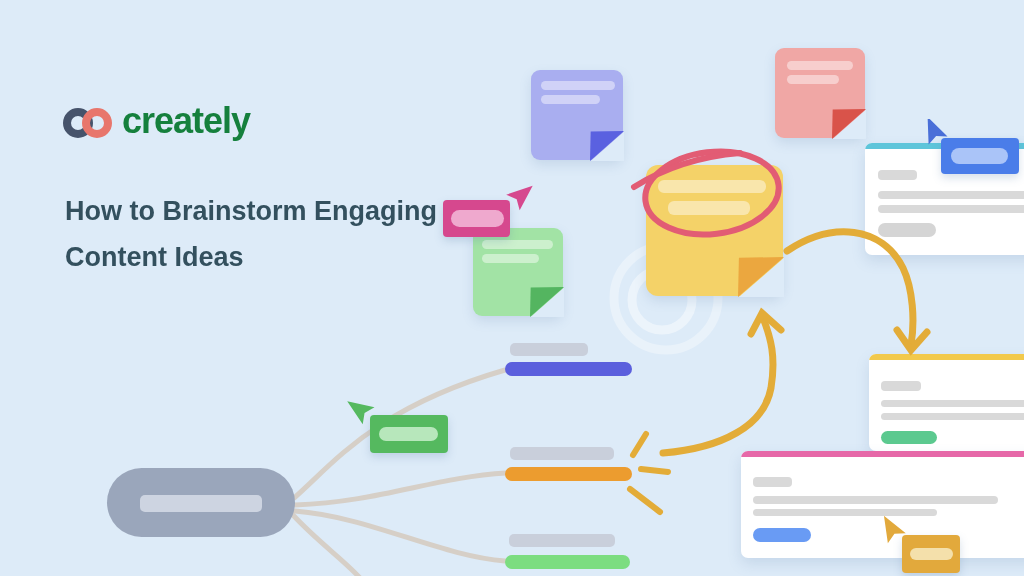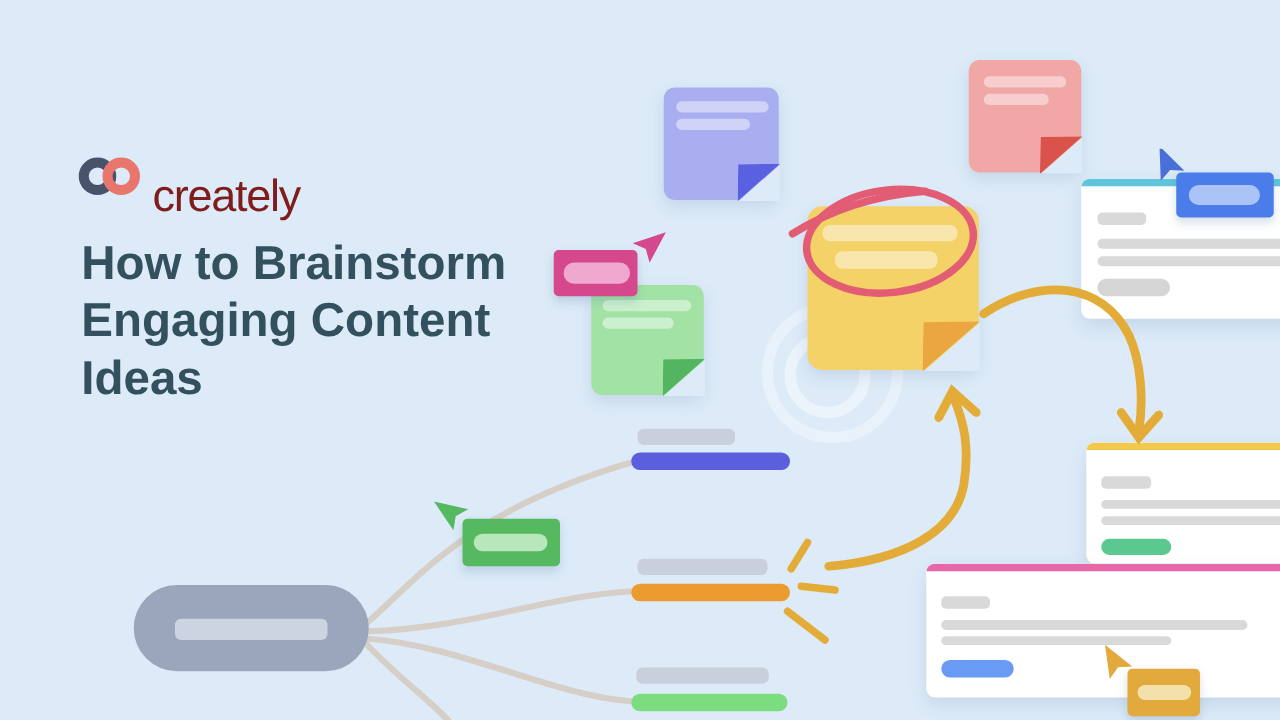--- a/index.html
+++ b/index.html
@@ -8,24 +8,24 @@
 
   
   .svg-layer{position:absolute;left:0;top:0;width:1024px;height:576px;pointer-events:none;}
   .z1{z-index:1}.z5{z-index:5}
 
   
   .logo{position:absolute;left:63px;top:103px;display:flex;align-items:center;z-index:2;}
   .ring{width:30px;height:30px;border-radius:50%;box-sizing:border-box;}
   .ring-left{border:8px solid #46536b;}
   .ring-right{border:8px solid #e8766c;margin-left:-11px;}
-  .logo-text{margin-left:10px;font-size:36px;font-weight:400;color:#7f1d1d;letter-spacing:-1px;line-height:1;padding-bottom:4px;margin-top:36px;}
-
-  
-  .heading{position:absolute;left:65px;top:188px;width:390px;margin:0;font-size:38px;line-height:46px;font-weight:700;color:#33505e;z-index:2;}
+  .logo-text{margin-left:10px;font-size:36px;font-weight:700;color:#15803d;letter-spacing:-1px;line-height:1;padding-bottom:4px;}
+
+  
+  .heading{position:absolute;left:65px;top:188px;width:390px;margin:0;font-size:27px;line-height:46px;font-weight:700;color:#33505e;z-index:2;}
 
   
   .note{position:absolute;border-radius:9px;box-shadow:0 5px 12px rgba(96,130,170,.18);z-index:2;}
   .note-line{position:absolute;background:rgba(255,255,255,.45);border-radius:6px;}
   .fold-mask{position:absolute;right:-1px;bottom:-1px;width:34px;height:30px;background:#ddebf8;clip-path:polygon(100% 2%,100% 100%,2% 100%);}
   .fold{position:absolute;right:-1px;bottom:-1px;width:34px;height:30px;clip-path:polygon(2% 2%,100% 0,0 100%);}
 
   .note-purple{left:531px;top:70px;width:92px;height:90px;background:#a9aef0;}
   .note-purple .fold{background:#5a61e0;}
   .note-red{left:775px;top:48px;width:90px;height:90px;background:#f0a7a5;}

